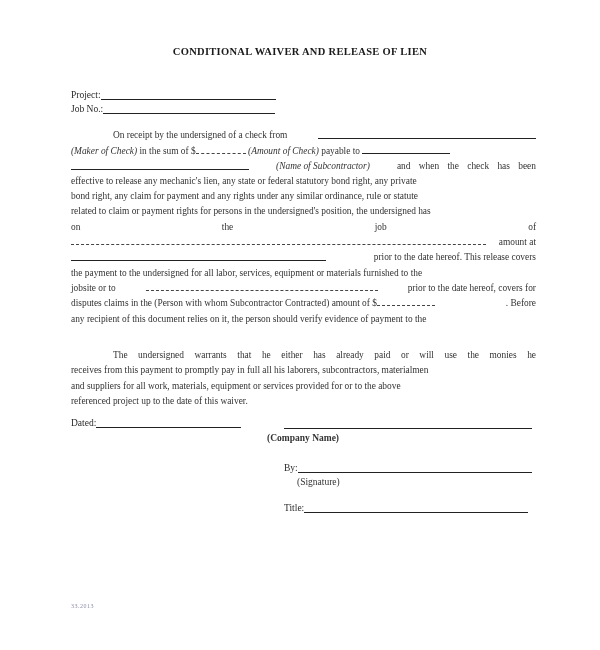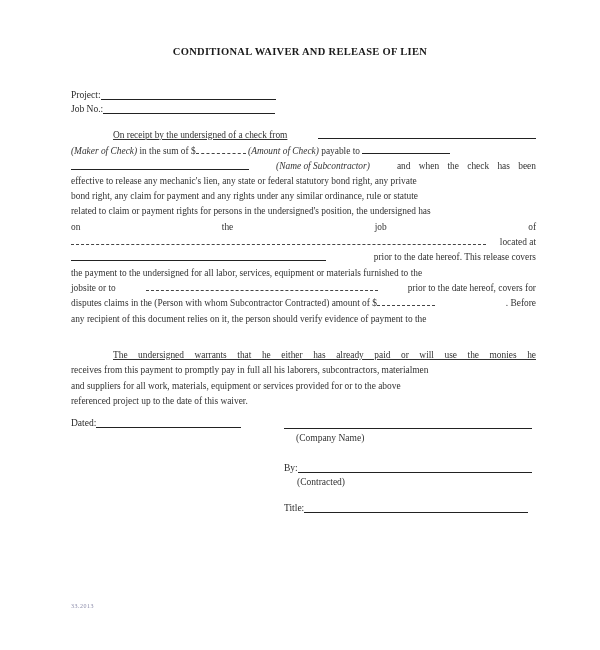--- a/index.html
+++ b/index.html
@@ -13,21 +13,21 @@
       position: absolute; top: 46px; left: 0; width: 600px; text-align: center;
       font-size: 10.5px; font-weight: bold; letter-spacing: 0.3px; color: #1a1a1a;
     }
     .field-row { position: absolute; left: 71px; font-size: 9.5px; display: flex; align-items: flex-end; }
     .uline { display: inline-block; border-bottom: 1px solid #222; height: 10px; }
     .body-text {
       position: absolute; left: 71px; width: 465px; font-size: 9.4px; line-height: 15.3px;
       text-align: justify; color: #333;
     }
     .line { display: flex; justify-content: space-between; white-space: nowrap; height: 15.3px; }
-    .indent { padding-left: 42px; text-decoration: underline; }
+    .indent { padding-left: 42px; }
     .it { font-style: italic; }
     .blank-dash { display: inline-block; border-bottom: 1px dashed #444; height: 9px; }
     .sig-label { position: absolute; font-size: 9.5px; color: #333; }
     .footer-code { position: absolute; left: 71px; top: 603px; font-size: 6px; color: #8a8aa8; letter-spacing: 0.5px; }
   </style>
 </head>
 <body>
 
 <div class="page">
 
@@ -65,21 +65,21 @@
     <div class="line">bond right, any claim for payment and any rights under any similar ordinance, rule or statute</div>
     <div class="line">related to claim or payment rights for persons in the undersigned's position, the undersigned has</div>
     <div class="line">
       <span>on</span>
       <span>the</span>
       <span>job</span>
       <span>of</span>
     </div>
     <div class="line">
       <span class="blank-dash" style="width:415px;"></span>
-      <span>located at</span>
+      <span>amount at</span>
     </div>
     <div class="line">
       <span class="uline" style="width:255px;"></span>
       <span>prior to the date hereof.  This release covers</span>
     </div>
     <div class="line">the payment to the undersigned for all labor, services, equipment or materials furnished to the</div>
     <div class="line">
       <span>jobsite or to</span>
       <span class="blank-dash" style="width:232px;"></span>
       <span>prior to the date hereof, covers for</span>
@@ -99,27 +99,27 @@
     <div class="line">and suppliers for all work, materials, equipment or services provided for or to the above</div>
     <div class="line" style="justify-content:flex-start;">referenced project up to the date of this waiver.</div>
   </div>
 
   <div class="field-row" style="top:417px;">
     <span>Dated:</span>
     <span class="uline" style="width:145px;"></span>
   </div>
 
   <span class="uline" style="position:absolute; left:284px; top:418px; width:248px;"></span>
-  <div class="sig-label" style="left:296px; top:433px;">(Company Name)</div>
+  <div class="sig-label" style="left:267px; top:433px;font-weight:bold;">(Company Name)</div>
 
   <div class="field-row" style="left:284px; top:462px;">
     <span>By:</span>
     <span class="uline" style="width:234px;"></span>
   </div>
-  <div class="sig-label" style="left:297px; top:477px;">(Contracted)</div>
+  <div class="sig-label" style="left:297px; top:477px;">(Signature)</div>
 
   <div class="field-row" style="left:284px; top:502px;">
     <span>Title:</span>
     <span class="uline" style="width:224px;"></span>
   </div>
 
   <div class="footer-code">33.2013</div>
 </div>
 
 </body></html>

